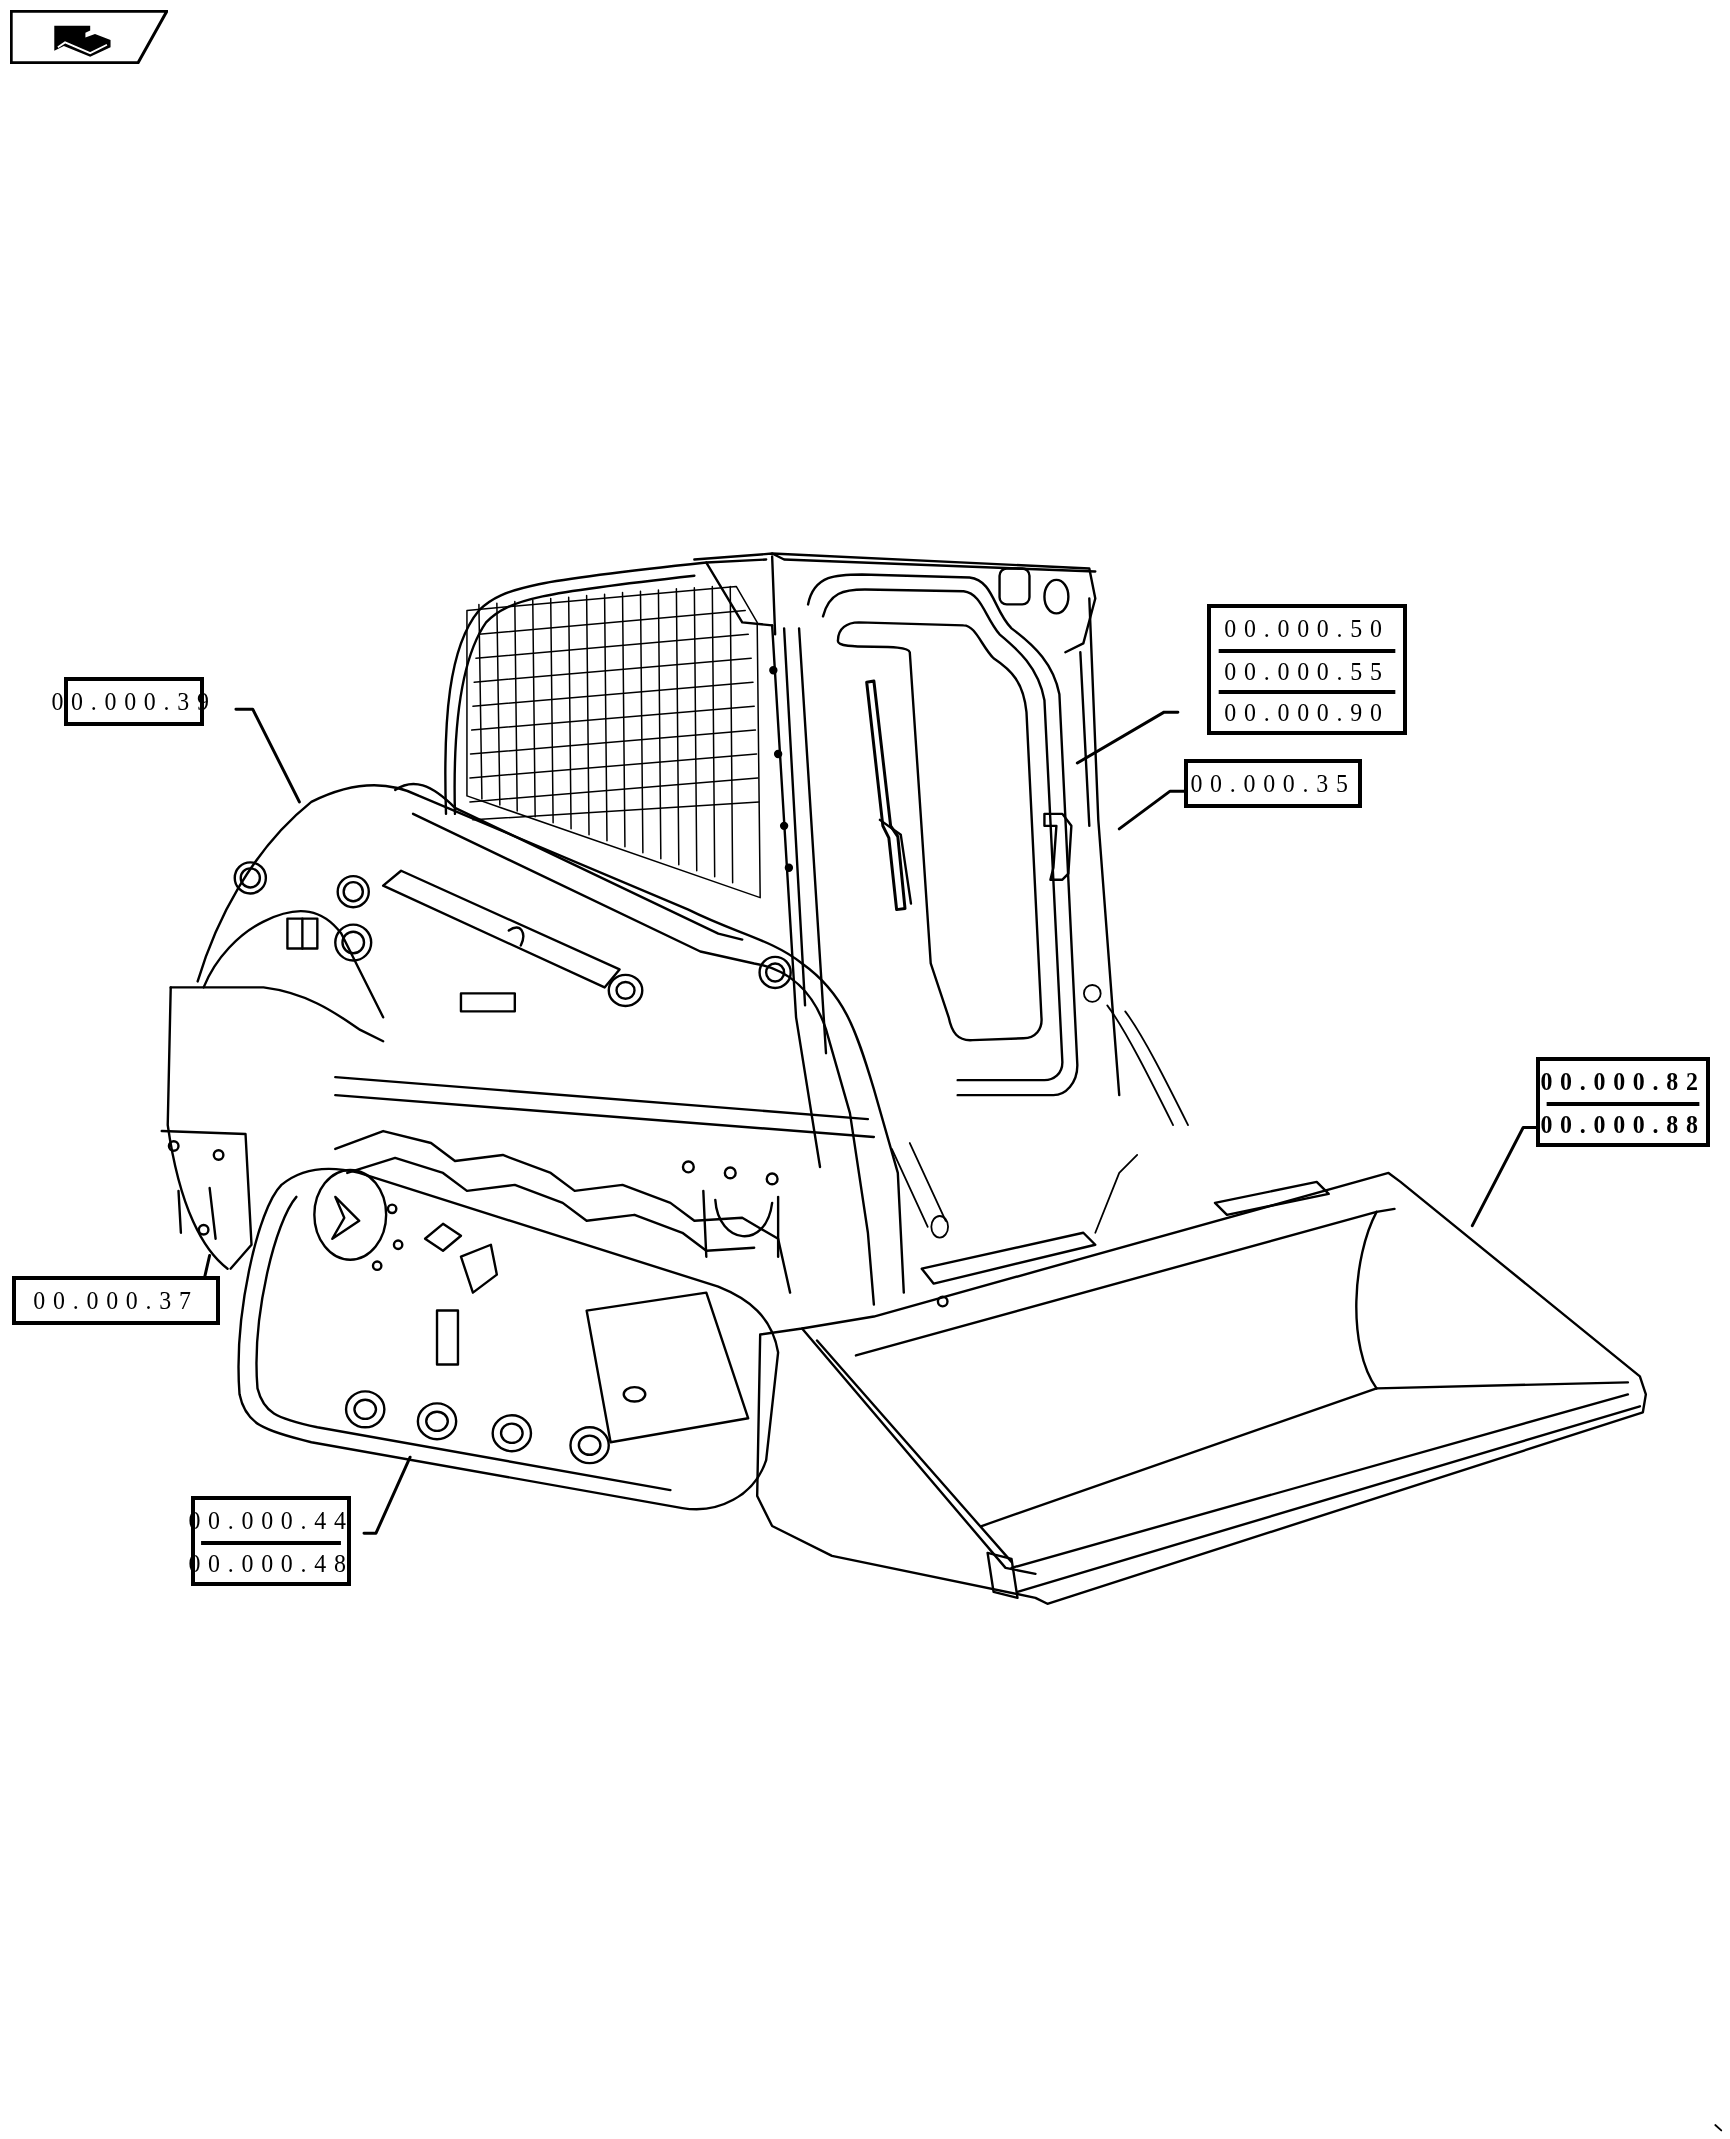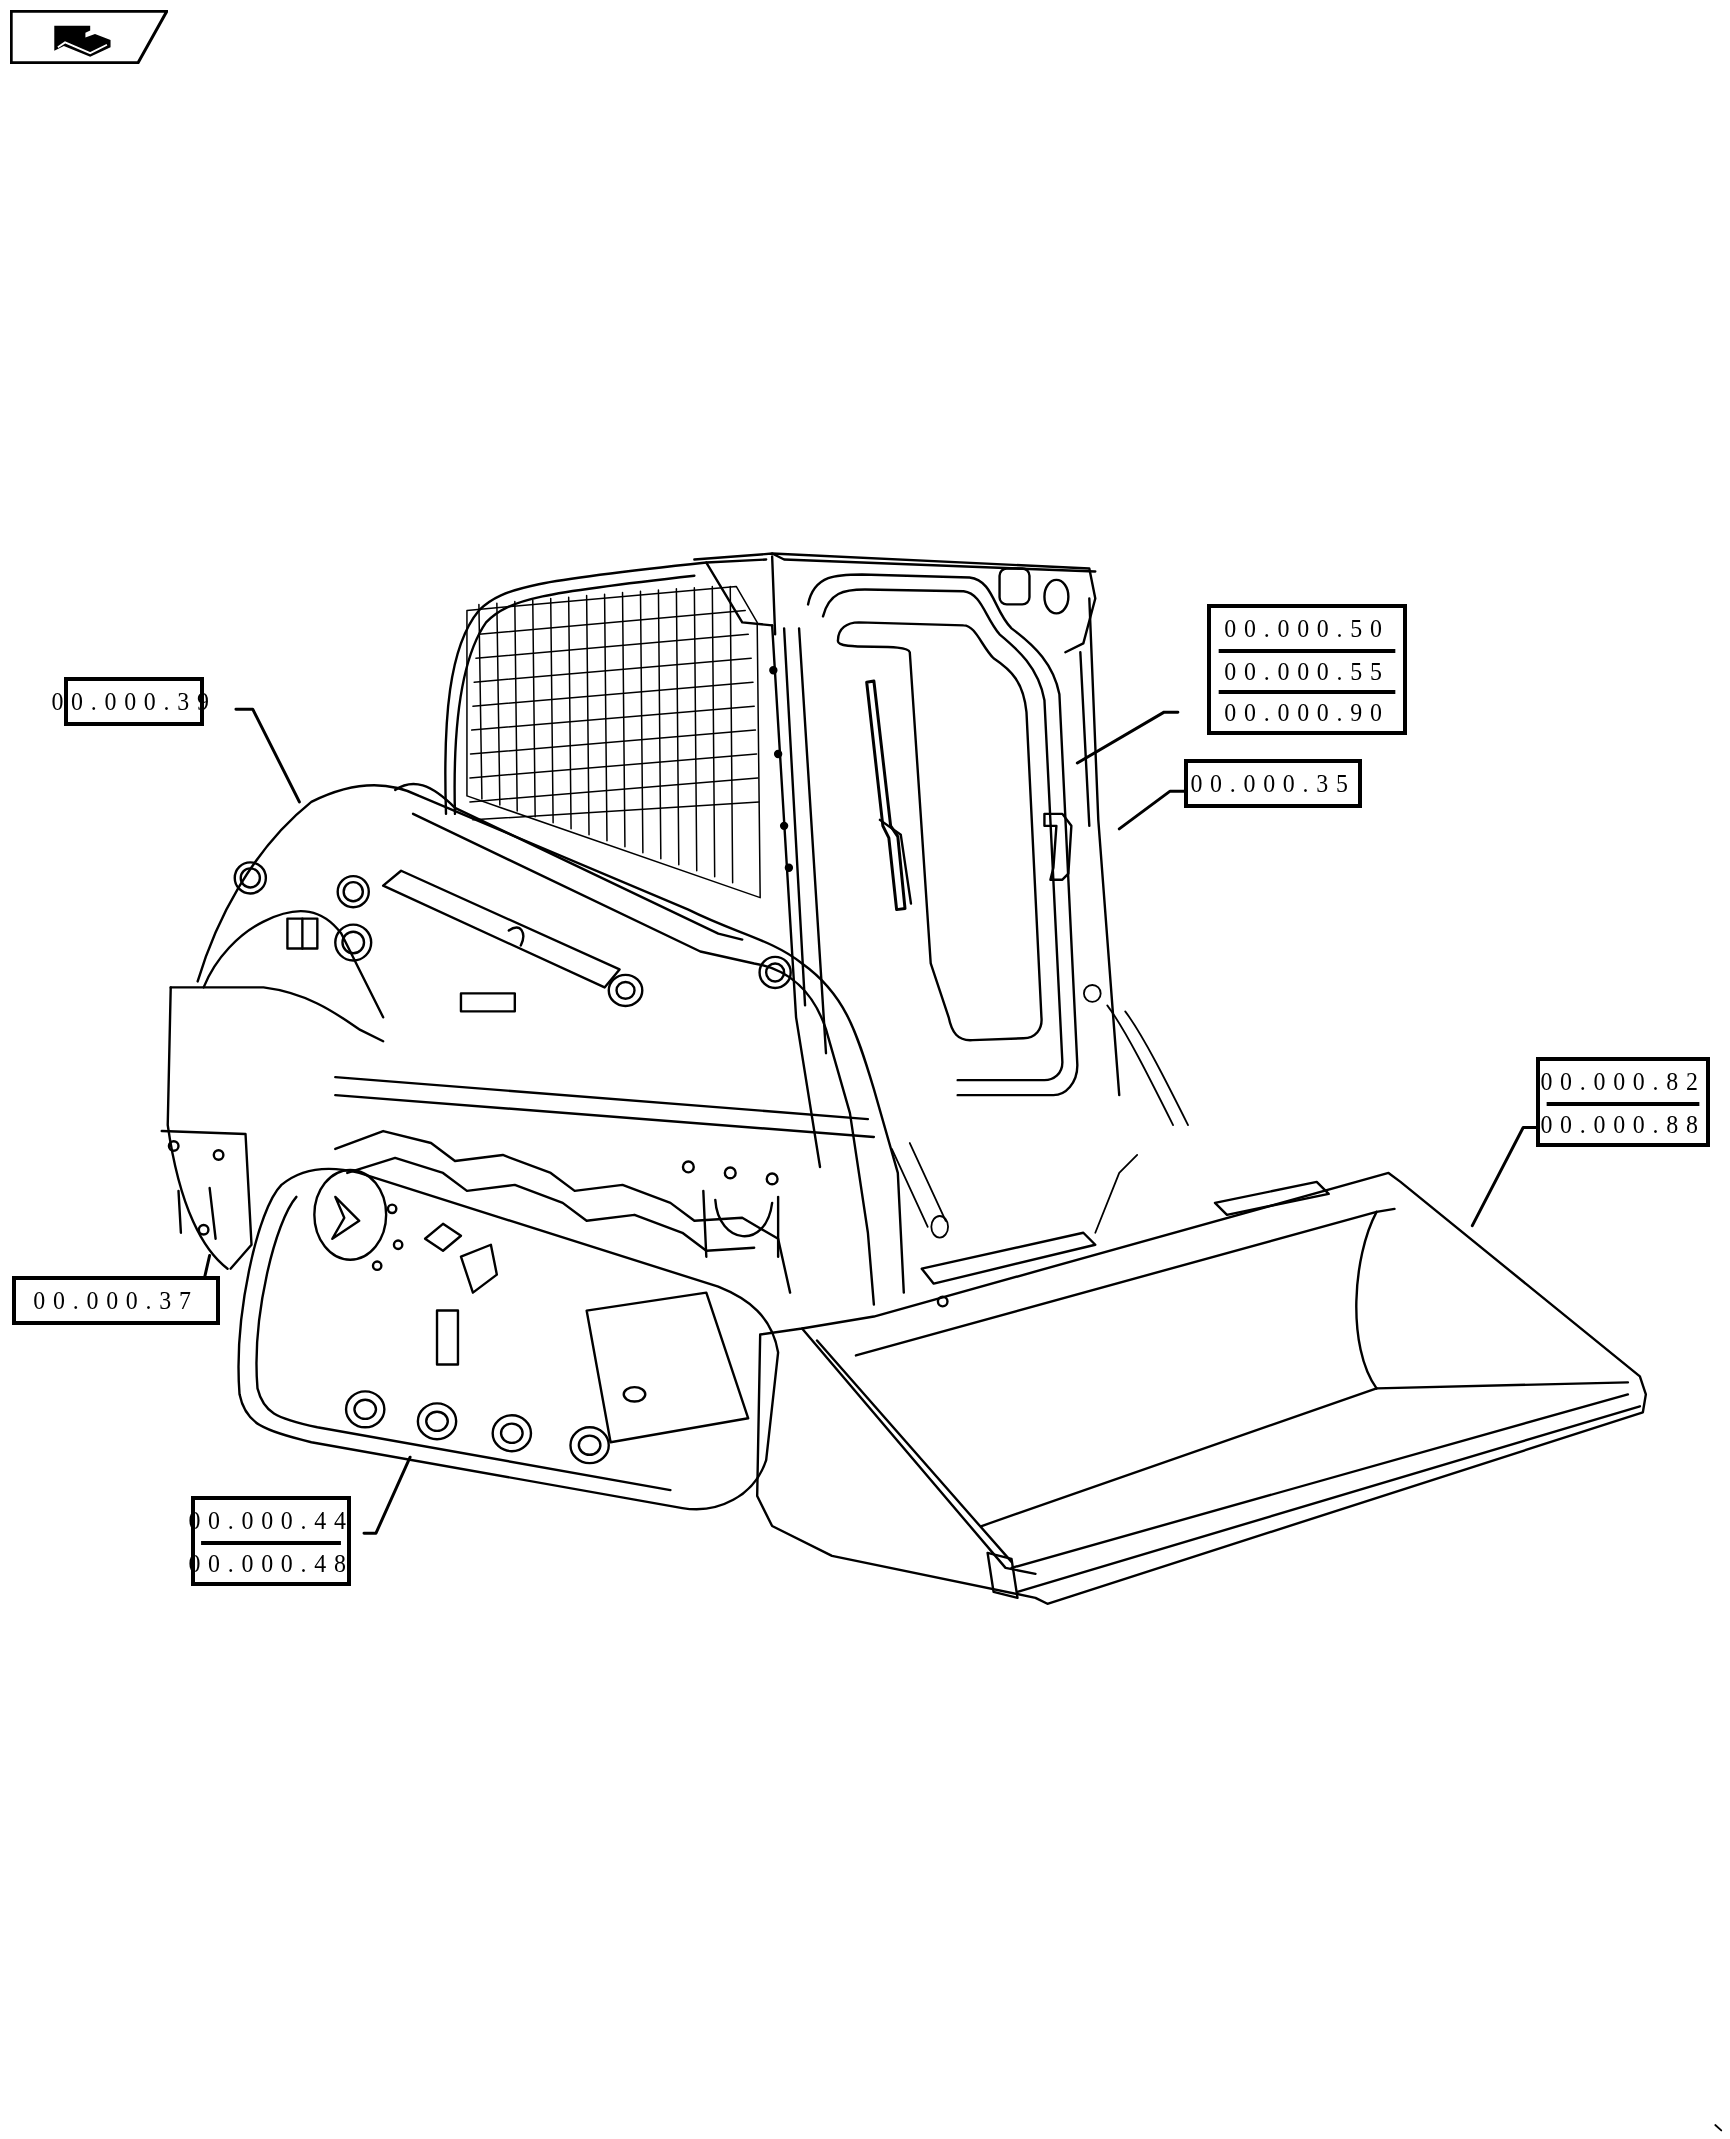--- a/index.html
+++ b/index.html
@@ -208,21 +208,21 @@
 <div class="callout" style="left:1178px;top:604px;width:200px;margin-left:29px;">
   <div class="cell">00.000.50</div>
   <div class="cell">00.000.55</div>
   <div class="cell">00.000.90</div>
 </div>
 
 <div class="callout" style="left:1184px;top:759px;width:178px;">
   <div class="cell">00.000.35</div>
 </div>
 
-<div class="callout" style="left:1536px;top:1057px;width:174px;">
+<div class="callout" style="left:1536px;top:1057px;width:174px;font-weight:bold;">
   <div class="cell">00.000.82</div>
   <div class="cell">00.000.88</div>
 </div>
 
 <div class="callout" style="left:12px;top:1276px;width:208px;">
   <div class="cell">00.000.37</div>
 </div>
 
 <div class="callout" style="left:191px;top:1496px;width:160px;">
   <div class="cell">00.000.44</div>

